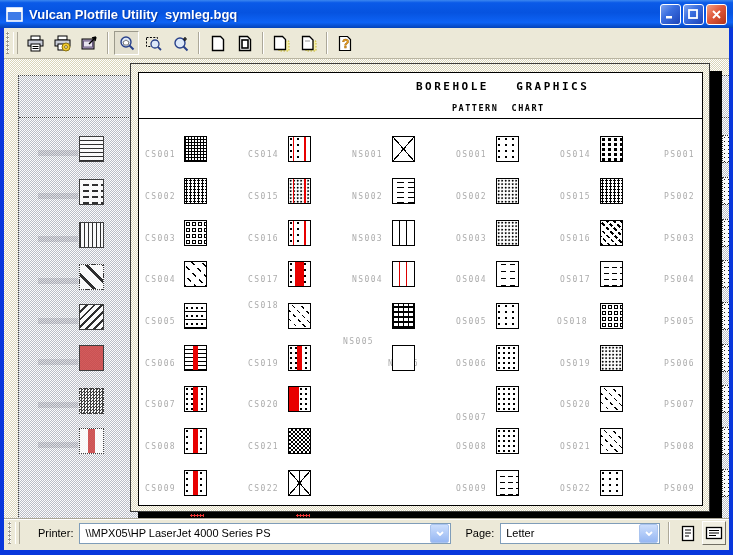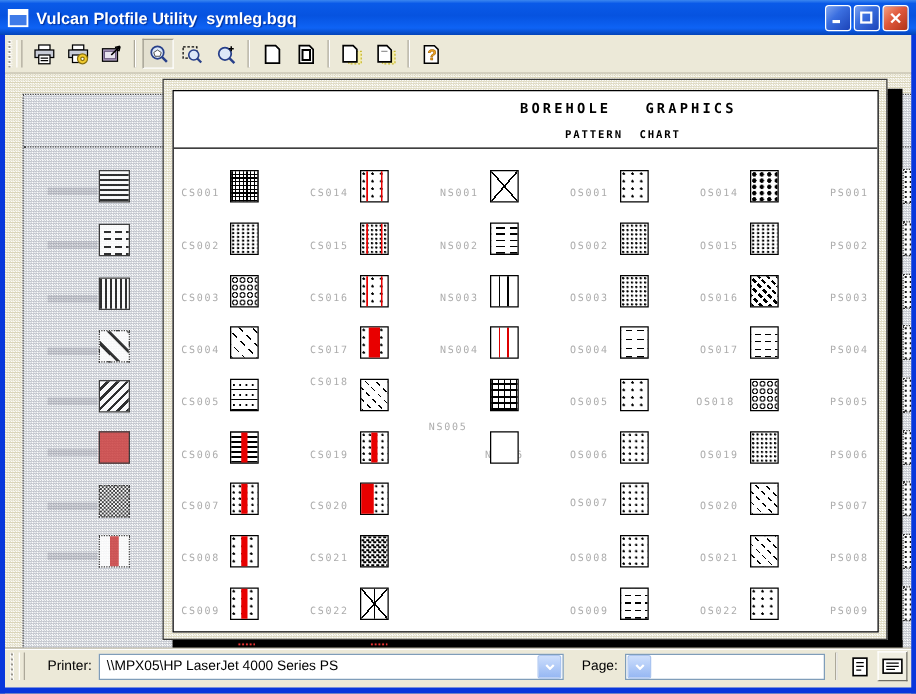--- a/index.html
+++ b/index.html
@@ -329,21 +329,21 @@
             <div class="pcode" style="left: 317px; top: 119px;">OS002</div>
             <div class="sw p-dots-dense" style="left: 357px; top: 105px;"></div>
             <div class="pcode" style="left: 317px; top: 161px;">OS003</div>
             <div class="sw p-dots-dense" style="left: 357px; top: 147px;"></div>
             <div class="pcode" style="left: 317px; top: 202px;">OS004</div>
             <div class="sw p-dashes-sparse" style="left: 357px; top: 188px;"></div>
             <div class="pcode" style="left: 317px; top: 244px;">OS005</div>
             <div class="sw p-dots-sparse" style="left: 357px; top: 230px;"></div>
             <div class="pcode" style="left: 317px; top: 286px;">OS006</div>
             <div class="sw p-dots-med" style="left: 357px; top: 272px;"></div>
-            <div class="pcode" style="left: 317px; top: 325px;">OS007</div>
+            <div class="pcode" style="left: 317px; top: 340px;">OS007</div>
             <div class="sw p-dots-med" style="left: 357px; top: 313px;"></div>
             <div class="pcode" style="left: 317px; top: 369px;">OS008</div>
             <div class="sw p-dots-med" style="left: 357px; top: 355px;"></div>
             <div class="pcode" style="left: 317px; top: 411px;">OS009</div>
             <div class="sw p-dashes" style="left: 357px; top: 397px;"></div>
             <div class="pcode" style="left: 421px; top: 77px;">OS014</div>
             <div class="sw p-blobs" style="left: 461px; top: 63px;"></div>
             <div class="pcode" style="left: 421px; top: 119px;">OS015</div>
             <div class="sw p-speckle" style="left: 461px; top: 105px;"></div>
             <div class="pcode" style="left: 421px; top: 161px;">OS016</div>
@@ -381,20 +381,21 @@
     <div class="combo combo-printer">
       <div class="val">\\MPX05\HP LaserJet 4000 Series PS</div>
       <div class="drop">
         <svg width="8" height="5">
             <path d="M1 1 L4 4 L7 1" stroke="#fff" stroke-width="1.8" fill="none"></path>
           </svg>
       </div>
     </div>
     <span class="label">Page:</span>
     <div class="combo combo-page">
+      <div class="val">Letter</div>
       <div class="drop">
         <svg width="8" height="5">
             <path d="M1 1 L4 4 L7 1" stroke="#fff" stroke-width="1.8" fill="none"></path>
           </svg>
       </div>
     </div>
     <div class="sep"></div>
     <div class="sb-btn">
       <svg width="14" height="17" viewBox="0 0 14 17">
         <rect x="1.5" y="1.5" width="11" height="14" fill="#fff" stroke="#000" stroke-width="1.3"></rect>

